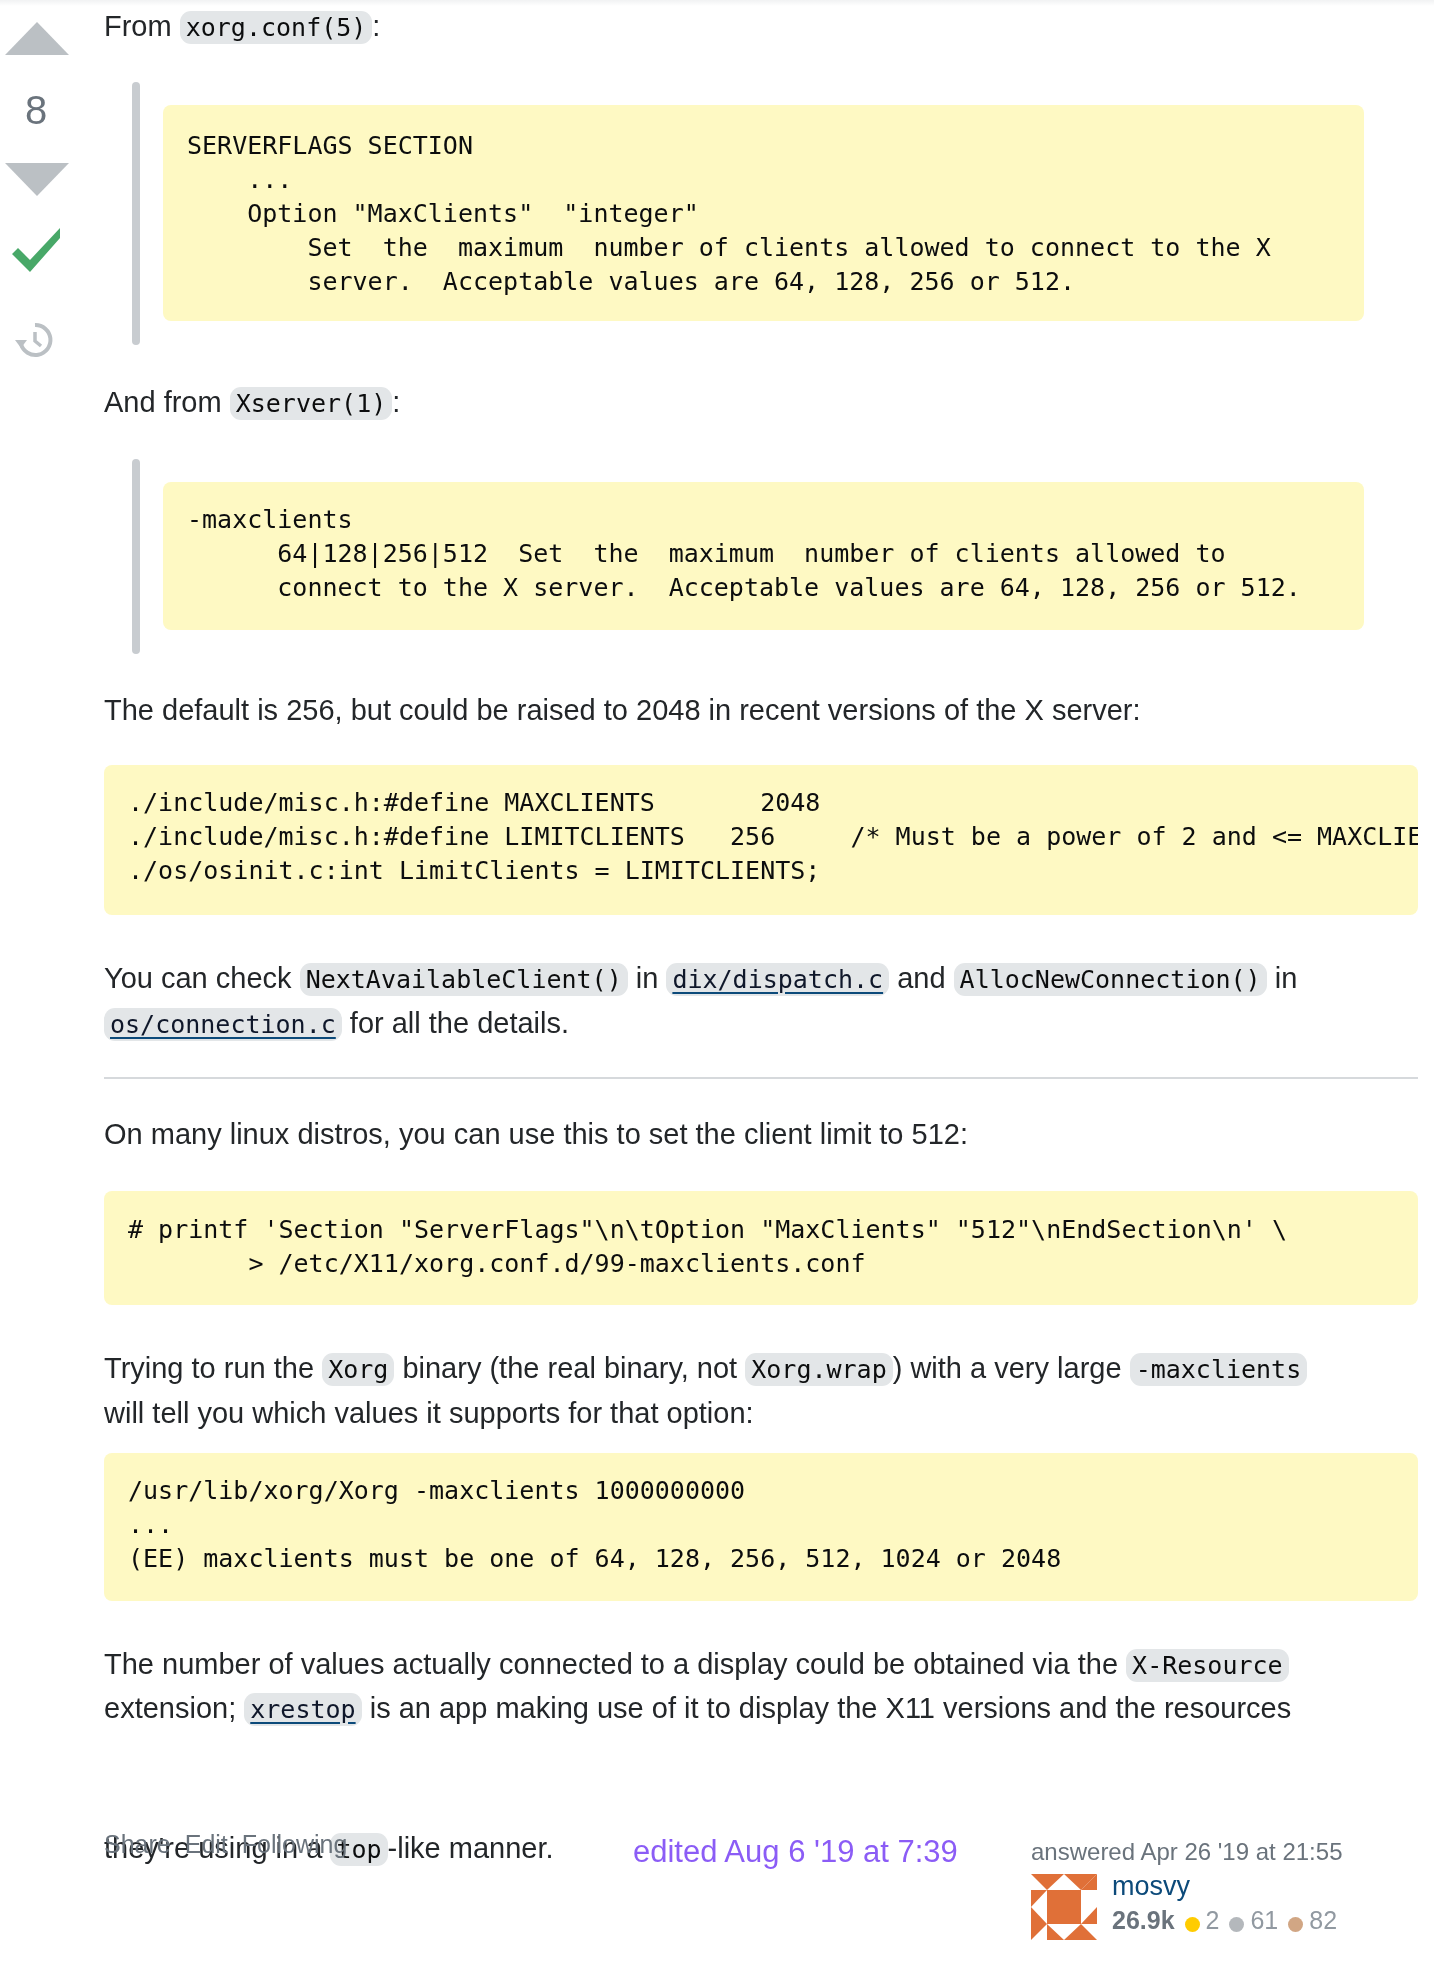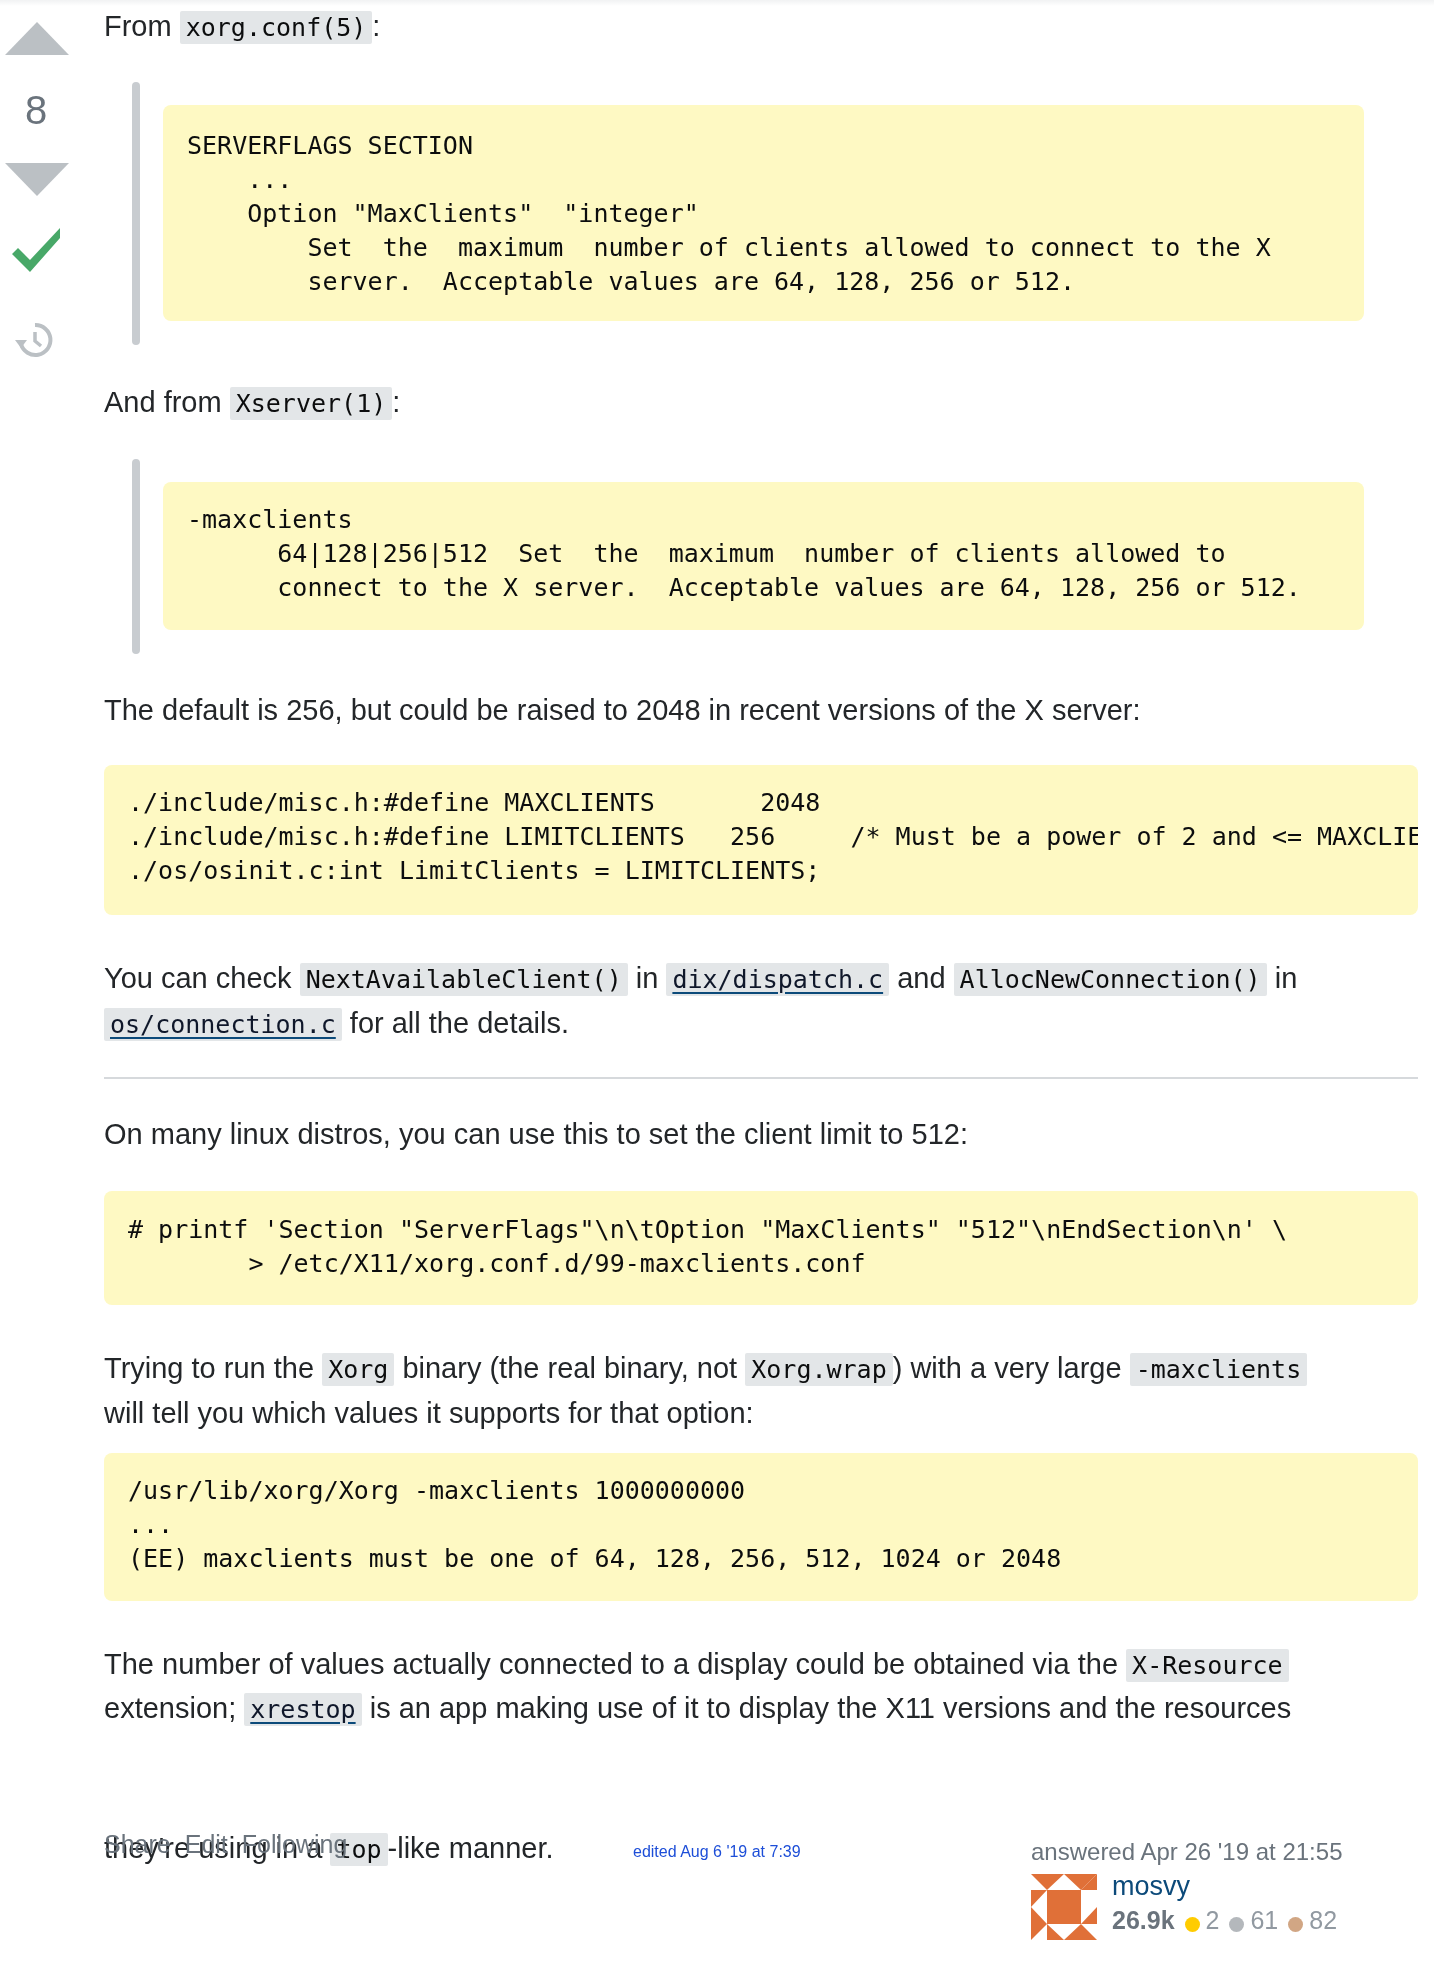--- a/index.html
+++ b/index.html
@@ -7,21 +7,21 @@
     width: 1434px; height: 1970px; position: relative; overflow: hidden;
     font-family: "Liberation Sans", "DejaVu Sans", sans-serif;
     color: #232629;
   }
   .topfade { position: absolute; left: 0; top: 0; width: 1434px; height: 6px;
     background: linear-gradient(#f1f2f3, #ffffff); }
   .abs { position: absolute; }
   .p { position: absolute; left: 104px; font-size: 29px; line-height: 45px; white-space: nowrap; }
   code, .code-inline {
     font-family: "DejaVu Sans Mono", "Liberation Mono", monospace;
-    font-size: 25px; background: #e3e6e8; border-radius: 2px; padding: 2px 6px;
+    font-size: 25px; background: #e3e6e8; border-radius: 11px; padding: 2px 6px;
     color: #0c0d0e;
   }
   a.codelink { color: #0f172a; text-decoration: underline; text-decoration-color: #0c4a7a; text-underline-offset: 4px; }
   .pre {
     position: absolute; background: #fef9c3; border-radius: 8px;
     font-family: "DejaVu Sans Mono", "Liberation Mono", monospace;
     font-size: 25px; line-height: 34px; color: #0c0d0e; white-space: pre; overflow: hidden;
     box-sizing: border-box;
   }
   .bq-bar { position: absolute; width: 8px; background: #c8ccd0; border-radius: 4px; }
@@ -29,21 +29,21 @@
   .vote-up { position: absolute; left: 5px; top: 22px; width: 0; height: 0;
     border-left: 32px solid transparent; border-right: 32px solid transparent; border-bottom: 33px solid #bbc0c4; cursor: pointer; }
   .vote-down { position: absolute; left: 5px; top: 163px; width: 0; height: 0;
     border-left: 32px solid transparent; border-right: 32px solid transparent; border-top: 33px solid #bbc0c4; cursor: pointer; }
   .vote-count { position: absolute; left: 0; width: 72px; top: 86px; text-align: center;
     font-size: 40px; line-height: 48px; color: #6a737c; }
   .check { position: absolute; left: 10px; top: 228px; width: 52px; height: 50px; }
   .history { position: absolute; left: 14px; top: 320px; width: 40px; height: 40px; }
   .hr { position: absolute; left: 104px; top: 1077px; width: 1314px; height: 2px; background: #d6d9dc; }
   .footer-link { font-size: 25px; color: #6a737c; margin-right: 14px; text-decoration: none; cursor: pointer; }
-  .edited { font-size: 16px; color: #1d4ed8; }
+  .edited { font-size: 31px; color: #8b5cf6; }
   .answered { font-size: 24px; color: #6a737c; }
   .user-name { font-size: 27px; color: #0c4a7a; text-decoration: none; }
   .rep { font-size: 25px; font-weight: bold; color: #6a737c; }
   .badge { display: inline-block; width: 15px; height: 15px; border-radius: 50%; margin: 0 6px 0 10px; vertical-align: middle; }
   .badge-count { font-size: 25px; color: #9199a1; }
 </style>
 </head>
 <body>
 
 <div class="topfade"></div>

